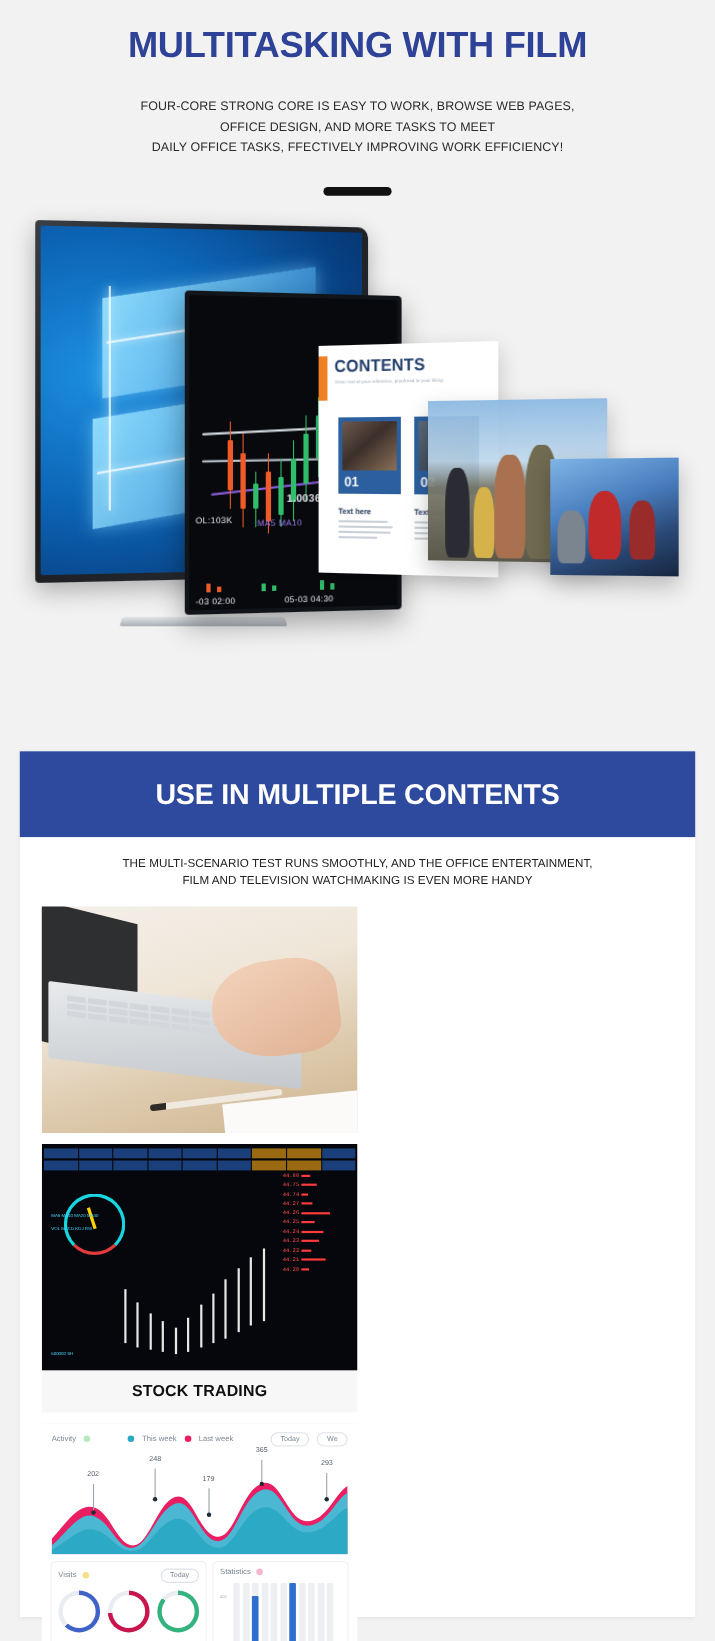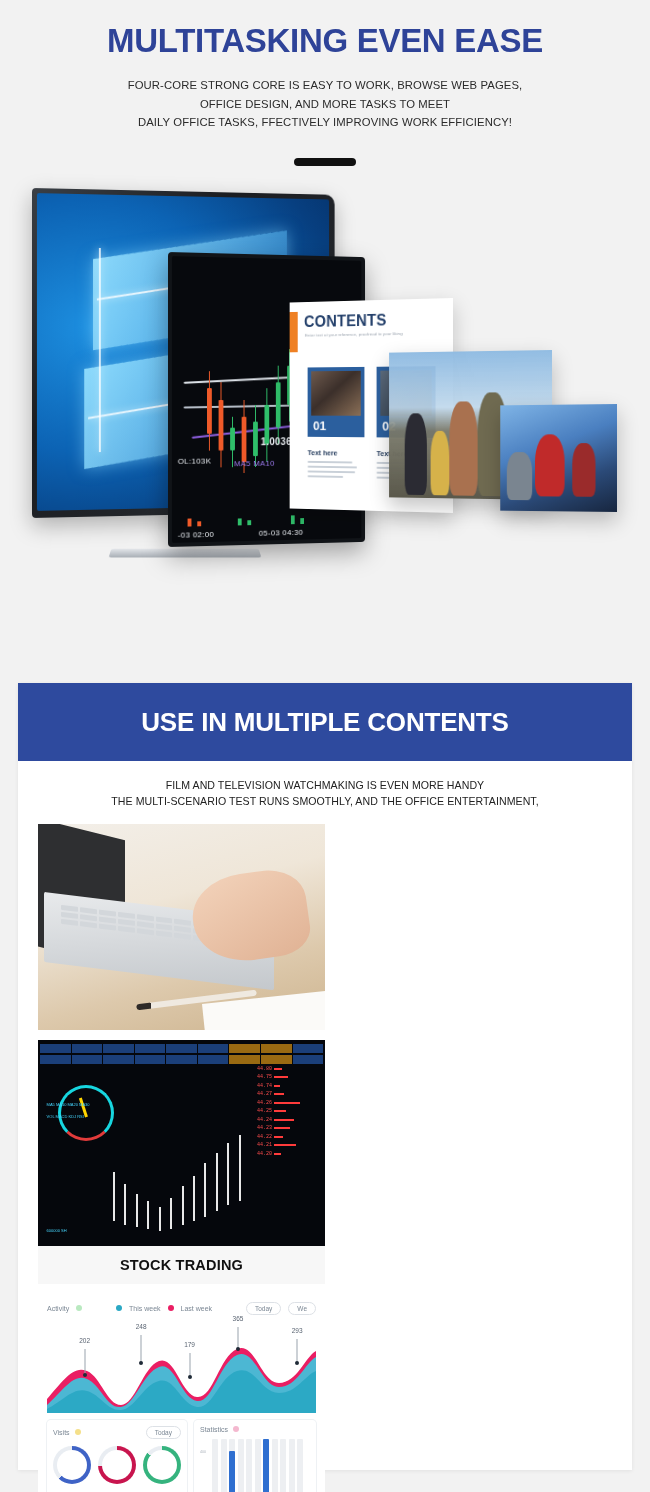--- a/index.html
+++ b/index.html
@@ -11,21 +11,21 @@
   }
   .page { position: relative; width: 650px; height: 1492px; }
 
   
   .hero { padding-top: 22px; text-align: center; }
   .hero-title {
     font-size: 33px; font-weight: bold; color: #2e4398;
     letter-spacing: -0.3px; line-height: 1.15;
   }
   .hero-sub {
-    margin-top: 16px; font-size: 11.3px; color: #2b2b2b;
+    margin-top: 28px; font-size: 11.3px; color: #2b2b2b;
     line-height: 1.65; letter-spacing: 0.1px;
   }
   .hero-rule {
     width: 62px; height: 8px; border-radius: 4px;
     background: #111; margin: 26px auto 0;
   }
 
   
   .showcase { position: relative; width: 650px; height: 420px; margin-top: 14px; }
 
@@ -225,21 +225,21 @@
   .bar-track { width: 6px; height: 100%; background: #edeff2; position: relative; border-radius: 1px; }
   .bar-fill { position: absolute; bottom: 0; left: 0; width: 100%; background: #2f6fd0; border-radius: 1px; }
   .y-ax { position: absolute; left: 6px; top: 28px; font-size: 3.6px; color: #aab2bb; line-height: 9px; }
 </style>
 </head>
 <body>
 
 <div class="page">
 
   <div class="hero">
-    <div class="hero-title">MULTITASKING EVEN EASE</div>
+    <div class="hero-title">MULTITASKING WITH FILM</div>
     <div class="hero-sub">
       <div>FOUR-CORE STRONG CORE IS EASY TO WORK, BROWSE WEB PAGES,</div>
       <div>OFFICE DESIGN, AND MORE TASKS TO MEET</div>
       <div>DAILY OFFICE TASKS, FFECTIVELY IMPROVING WORK EFFICIENCY!</div>
     </div>
     <div class="hero-rule"></div>
   </div>
 
   <div class="showcase">
 
@@ -351,22 +351,22 @@
       <div class="fig" style="left:6%;top:44%;width:22%;height:46%;background:#7a8590;"></div>
     </div>
   </div>
 
   <div class="scenarios">
     <div class="banner">
       <div class="banner-title">USE IN MULTIPLE CONTENTS</div>
     </div>
 
     <div class="scen-sub">
+      <div>THE MULTI-SCENARIO TEST RUNS SMOOTHLY, AND THE OFFICE ENTERTAINMENT,</div>
       <div>FILM AND TELEVISION WATCHMAKING IS EVEN MORE HANDY</div>
-      <div>THE MULTI-SCENARIO TEST RUNS SMOOTHLY, AND THE OFFICE ENTERTAINMENT,</div>
     </div>
 
     <div class="grid">
 
       <div class="card">
         <div class="card-media">
           <div class="office">
             <div class="off-lid"></div>
             <div class="off-body"></div>
             <div class="off-keys">

